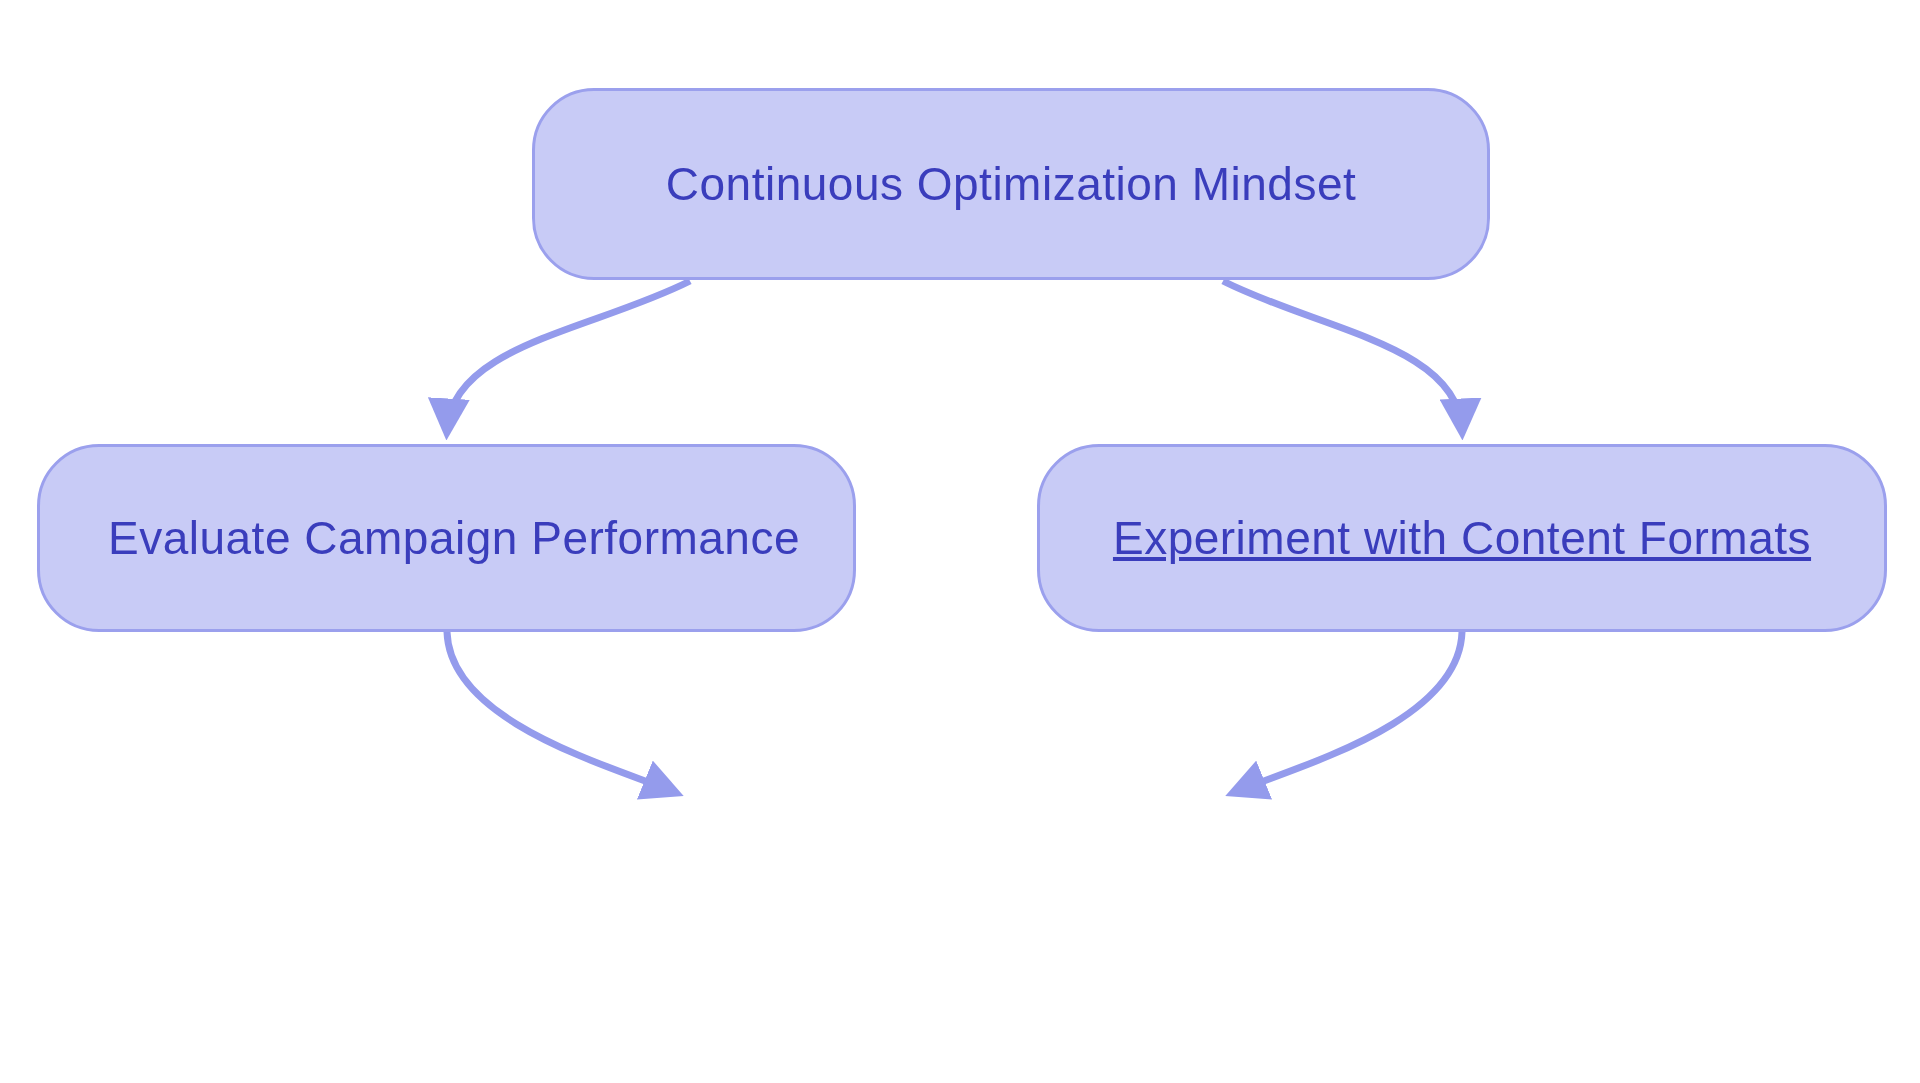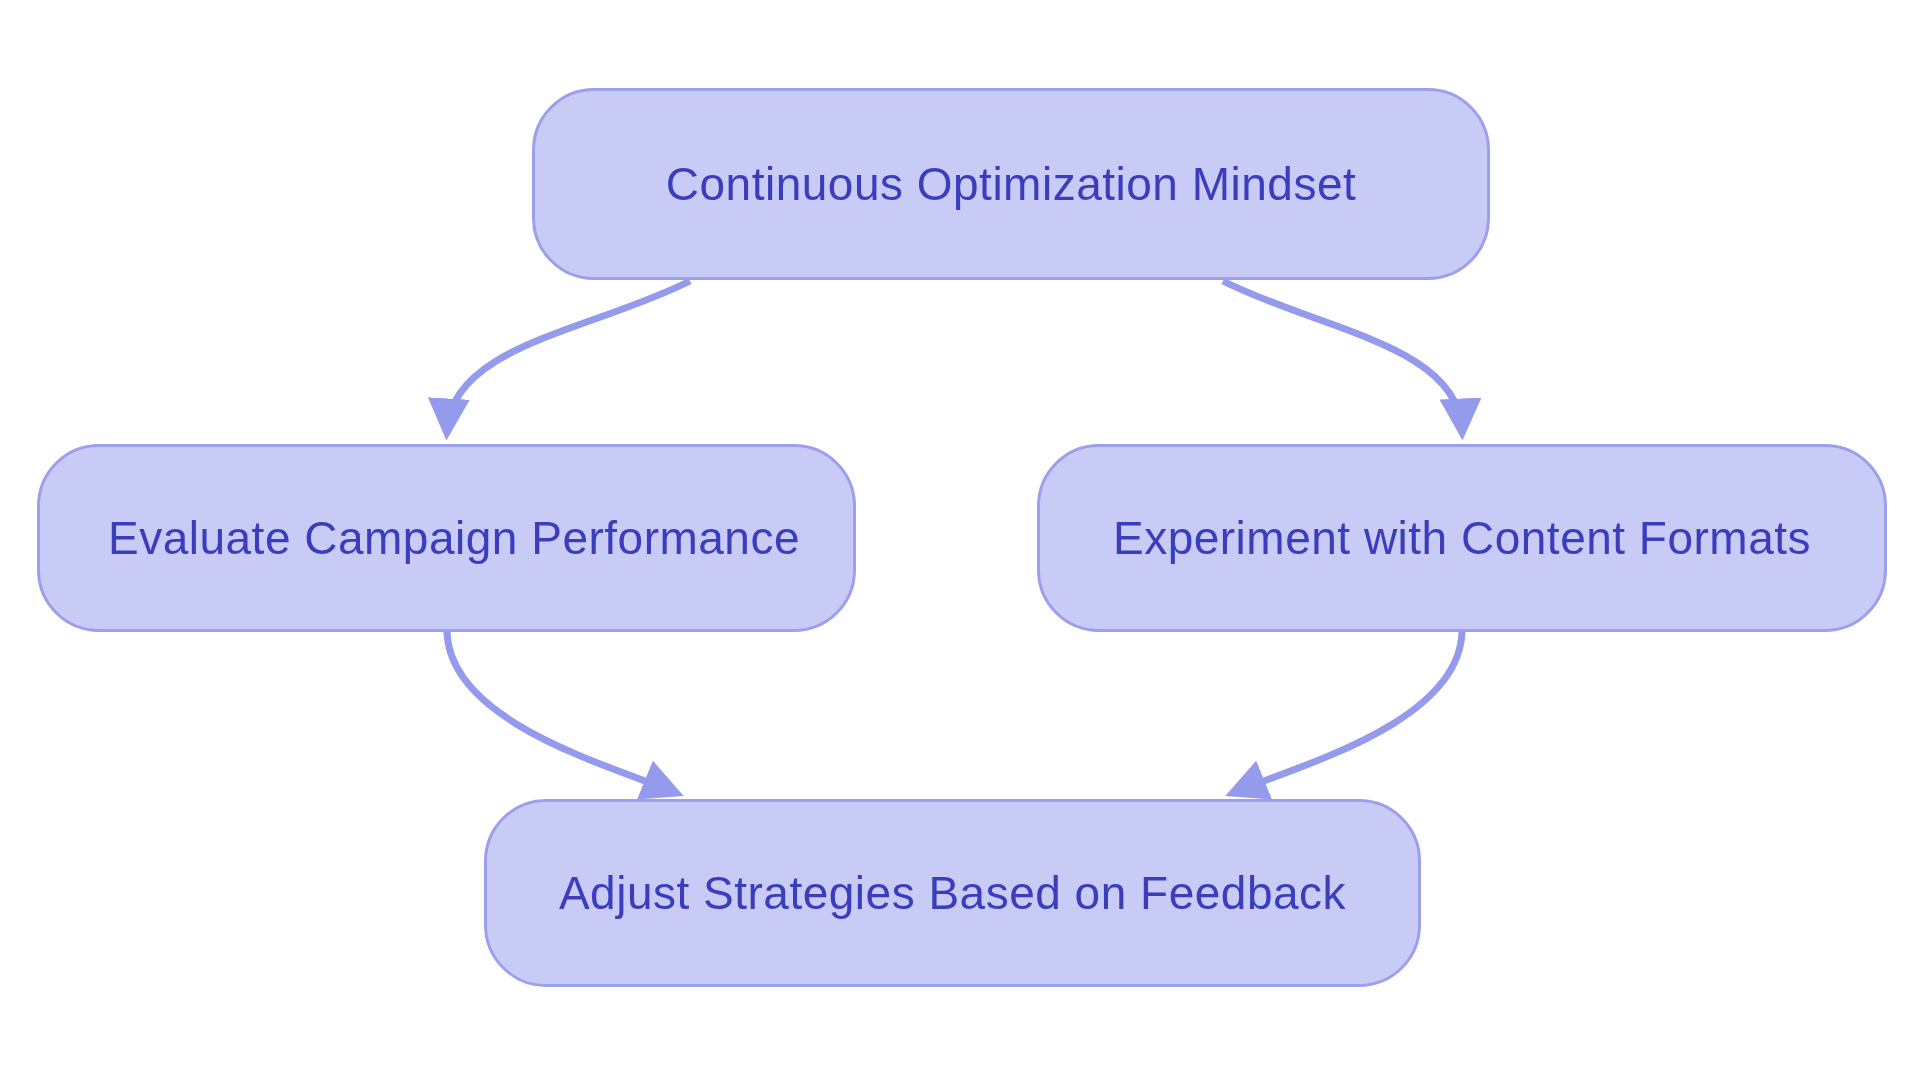--- a/index.html
+++ b/index.html
@@ -41,21 +41,21 @@
     background: var(--node-fill);
     border: 3px solid var(--node-border);
     border-radius: 62px;
     color: var(--node-text);
     font-size: 46px;
     letter-spacing: 0.5px;
     padding: 0 30px;
   }
   .node-top    { left: 515px;  top: 88px;  width: 958px; height: 192px; margin-left: 17px; }
   .node-left   { left: 37px;   top: 444px; width: 819px; height: 188px; padding-left: 45px; }
-  .node-right  { left: 1037px; top: 444px; width: 850px; height: 188px; }
+  .node-right  { left: 1037px; top: 444px; width: 850px; height: 188px; text-decoration: underline; }
   .node-bottom { left: 484px;  top: 799px; width: 937px; height: 188px; }
 </style>
 </head>
 <body>
 
 <div class="canvas">
 
   <svg class="edges-layer" viewBox="0 0 1920 1083" aria-hidden="true">
     <defs>
       <marker id="arrow" viewBox="0 0 12 12" refX="9" refY="6" markerWidth="6" markerHeight="6" orient="auto-start-reverse">
@@ -73,17 +73,14 @@
   </div>
 
   <div class="node node-left">
     <span>Evaluate Campaign Performance</span>
   </div>
 
   <div class="node node-right">
     <span>Experiment with Content Formats</span>
   </div>
 
-  <div class="node node-bottom">
-    <span>Adjust Strategies Based on Feedback</span>
-  </div>
 
 </div>
 
 </body></html>

